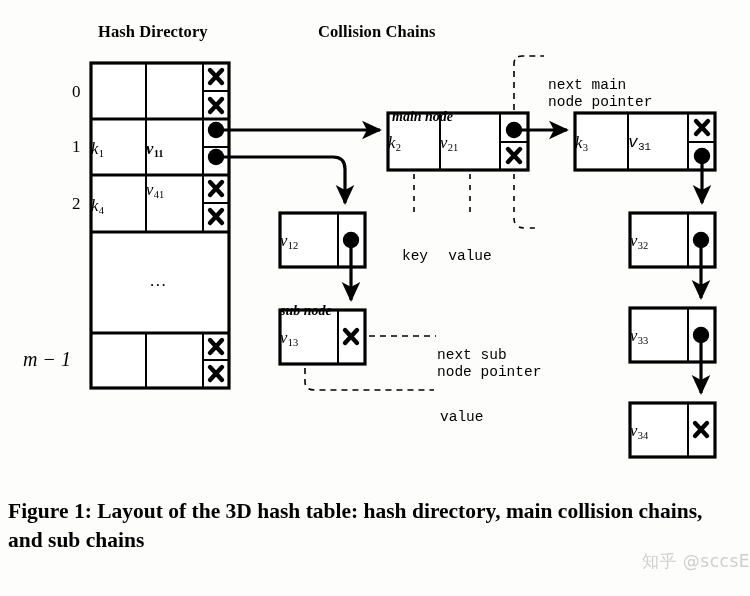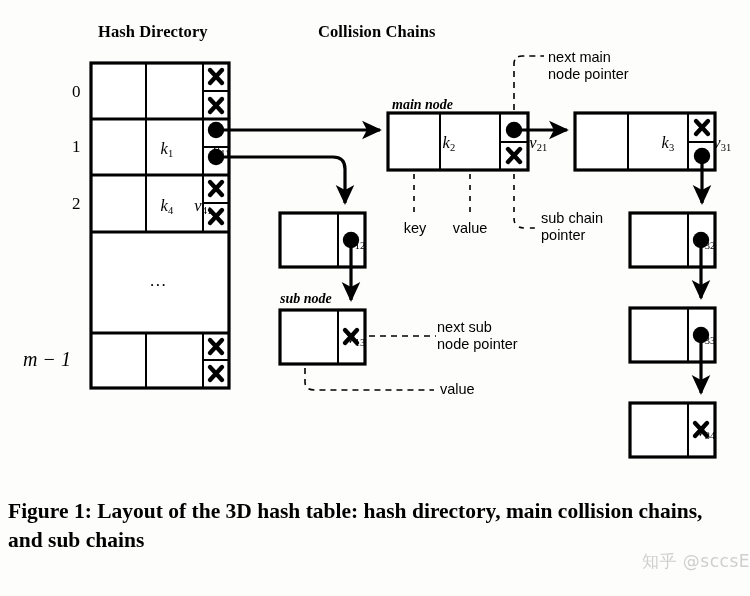--- a/index.html
+++ b/index.html
@@ -34,52 +34,53 @@
     font-style:italic;
     font-size:20px;
     white-space:nowrap;
   }
   .cellmath{
     position:absolute;
     font-family:"Liberation Serif", serif;
     font-style:italic;
     font-size:16.5px;
     white-space:nowrap;
-    text-align:right;
-    margin-left:27px;
+    text-align:left;
   }
   .cellmath sub{
     font-style:normal;
     font-size:10.5px;
     vertical-align:baseline;
     position:relative;
     top:3px;
     left:.3px;
   }
   .dots{
     position:absolute;
     font-family:"Liberation Serif", serif;
     font-size:17px;
     letter-spacing:1.5px;
   }
   .annot{
     position:absolute;
-    font-family:Liberation Sans, sans-serif;
+    font-family:Liberation Mono, monospace;
     font-size:14.5px;
     line-height:17px;
     text-align:center;
     white-space:nowrap;
+    margin-top:28px;
   }
   .italnote{
     position:absolute;
     font-family:"Liberation Serif", serif;
     font-style:italic;
     font-weight:600;
     font-size:14px;
     white-space:nowrap;
+    margin-top:12px;
   }
   #caption{
     position:absolute;
     left:8px;  top:497px; width:732px;
     font-family:"Liberation Serif", serif;
     font-weight:bold;
     font-size:21.5px;
     line-height:29px;
     color:#000000;
   }
@@ -243,46 +244,46 @@
   <div class="hdr" style="left:270px;top:22px;margin-left:48px;">Collision Chains</div>
 
   <div class="rowlabel" style="left:72px;top:82px;">0</div>
   <div class="rowlabel" style="left:72px;top:137px;">1</div>
   <div class="rowlabel" style="left:72px;top:194px;">2</div>
   <div class="mathlabel" style="left:23px;top:348px;">m − 1</div>
 
   <div class="cellmath" style="left:91px;top:139px;width:55px;">
     <span>k</span><sub>1</sub>
   </div>
-  <div class="cellmath" style="left:146px;top:139px;width:57px;">
+  <div class="cellmath" style="left:146px;top:139px;width:57px;font-weight:bold;">
     <span>v</span><sub>11</sub>
   </div>
 
   <div class="cellmath" style="left:91px;top:196px;width:55px;">
     <span>k</span><sub>4</sub>
   </div>
-  <div class="cellmath" style="left:146px;top:196px;width:39px;">
+  <div class="cellmath" style="left:146px;top:180px;width:39px;">
     <span>v</span><sub>41</sub>
   </div>
 
   <div class="dots" style="left:150px;top:271px;">...</div>
 
   <div class="italnote" style="left:392px;top:97px;">main node</div>
 
   <div class="cellmath" style="left:388px;top:133px;width:40px;">
     <span>k</span><sub>2</sub>
   </div>
   <div class="cellmath" style="left:440px;top:133px;width:80px;">
     <span>v</span><sub>21</sub>
   </div>
 
   <div class="cellmath" style="left:575px;top:133px;width:72px;">
     <span>k</span><sub>3</sub>
   </div>
-  <div class="cellmath" style="left:628px;top:133px;width:76px;">
+  <div class="cellmath" style="left:628px;top:133px;width:76px;font-family:Liberation Mono, monospace;">
     <span>v</span><sub>31</sub>
   </div>
 
   <div class="cellmath" style="left:280px;top:231px;width:58px;">
     <span>v</span><sub>12</sub>
   </div>
   <div class="italnote" style="left:280px;top:291px;">sub node</div>
   <div class="cellmath" style="left:280px;top:328px;width:58px;">
     <span>v</span><sub>13</sub>
   </div>
@@ -299,24 +300,20 @@
 
   <div class="annot" style="left:548px;top:49px;width:110px;text-align:left;">
     <div>next main</div>
     <div>node pointer</div>
   </div>
 
   <div class="annot" style="left:389px;top:220px;width:52px;">key</div>
 
   <div class="annot" style="left:444px;top:220px;width:52px;">value</div>
 
-  <div class="annot" style="left:541px;top:210px;width:100px;text-align:left;">
-    <div>sub chain</div>
-    <div>pointer</div>
-  </div>
 
   <div class="annot" style="left:437px;top:319px;width:110px;text-align:left;">
     <div>next sub</div>
     <div>node pointer</div>
   </div>
 
   <div class="annot" style="left:440px;top:381px;width:60px;text-align:left;">value</div>
 
   <div id="caption">Figure 1: Layout of the 3D hash table: hash directory, main collision chains, and sub chains</div>
 

